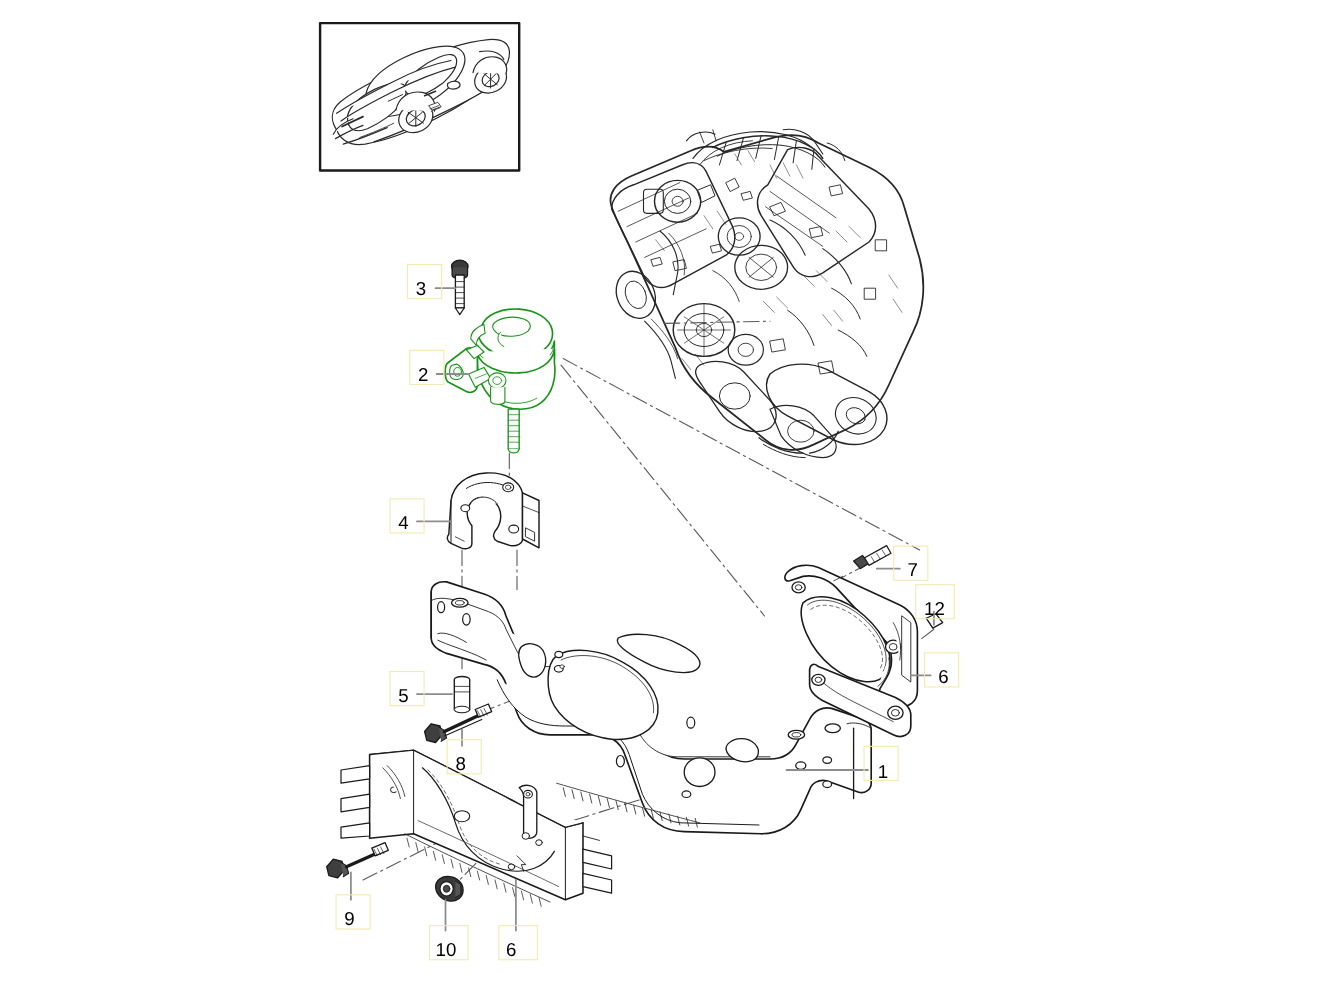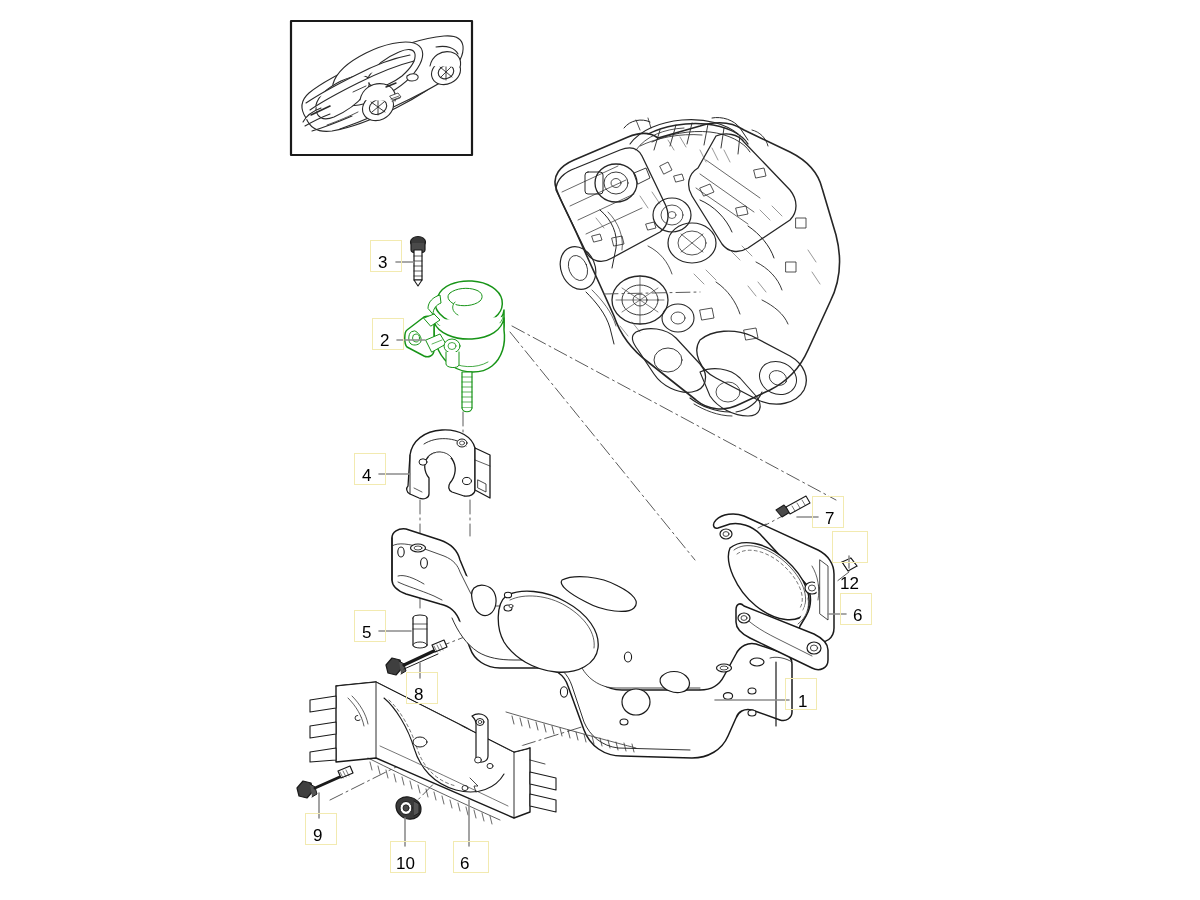--- a/index.html
+++ b/index.html
@@ -535,16 +535,16 @@
       <div class="callout-num" style="left: 825px; top: 510px;">7</div>
       <div class="hotspot" style="left: 406px; top: 672px; width: 32px; height: 32px; border-color: rgb(242, 234, 176);"></div>
       <div class="callout-num" style="left: 414px; top: 686px;">8</div>
       <div class="hotspot" style="left: 305px; top: 813px; width: 32px; height: 32px; border-color: rgb(242, 234, 176);"></div>
       <div class="callout-num" style="left: 313px; top: 827px;">9</div>
       <div class="hotspot" style="left: 390px; top: 841px; width: 36px; height: 32px; border-color: rgb(242, 234, 176);"></div>
       <div class="callout-num" style="left: 396px; top: 855px;">10</div>
       <div class="hotspot" style="left: 453px; top: 841px; width: 36px; height: 32px; border-color: rgb(242, 234, 176);"></div>
       <div class="callout-num" style="left: 460px; top: 855px;">6</div>
       <div class="hotspot" style="left: 832px; top: 531px; width: 36px; height: 32px; border-color: rgb(242, 234, 176);"></div>
-      <div class="callout-num" style="left: 840px; top: 545px; margin-top: 30px;">12</div>
+      <div class="callout-num" style="left: 840px; top: 545px;">12</div>
     </div>
 
 </div>
 
 </body></html>

